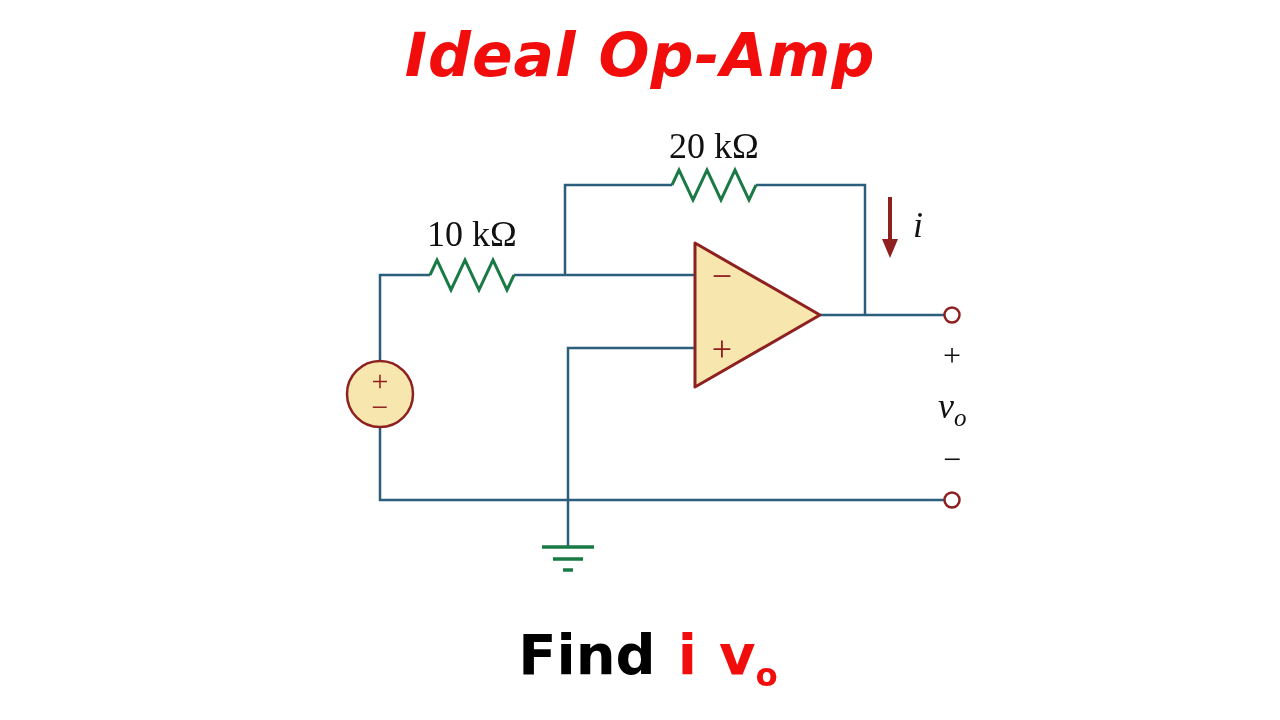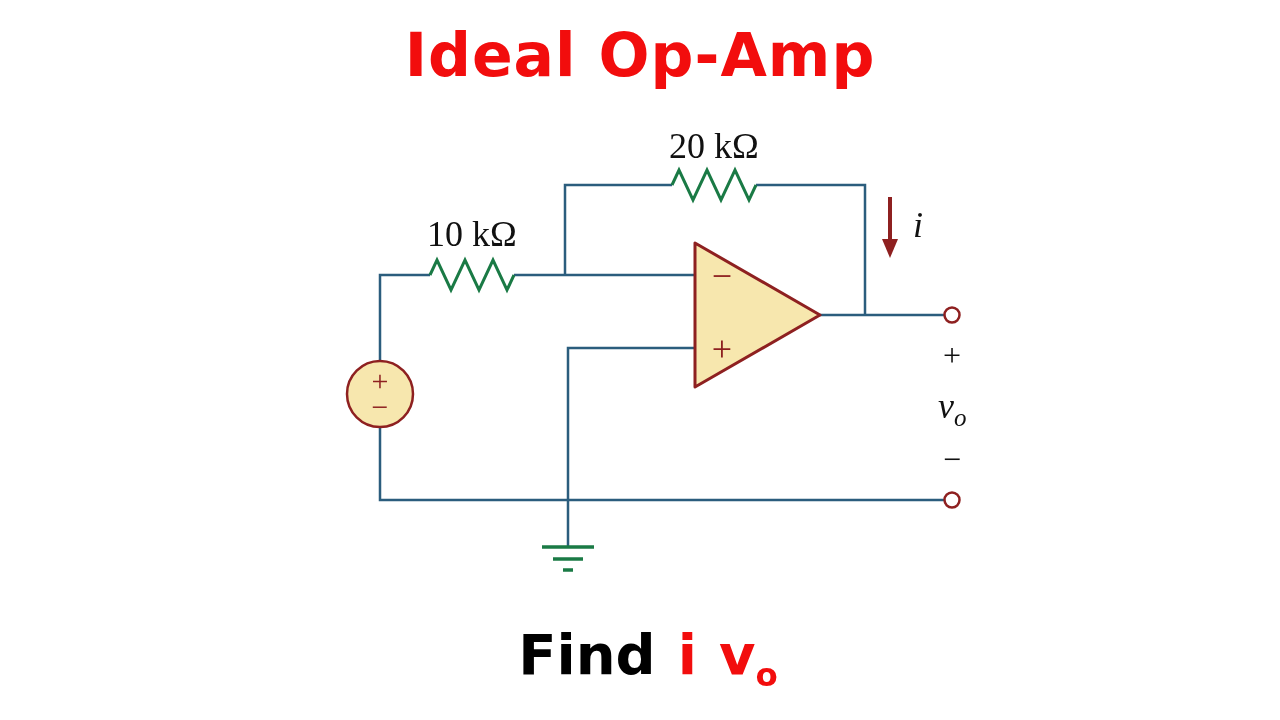--- a/index.html
+++ b/index.html
@@ -17,20 +17,21 @@
     left: 0;
     width: 100%;
     display: flex;
     justify-content: center;
     align-items: flex-end;
     gap: 22px;
     font-size: 60px;
     font-weight: bold;
     letter-spacing: 1px;
     font-family: "DejaVu Sans", sans-serif;
+    font-style: italic;
   }
   .title .red-text { color: #f20d0d; }
   .title .black-text { color: #000000; }
   .question {
     position: absolute;
     bottom: 26px;
     left: 0;
     width: 100%;
     display: flex;
     justify-content: center;

